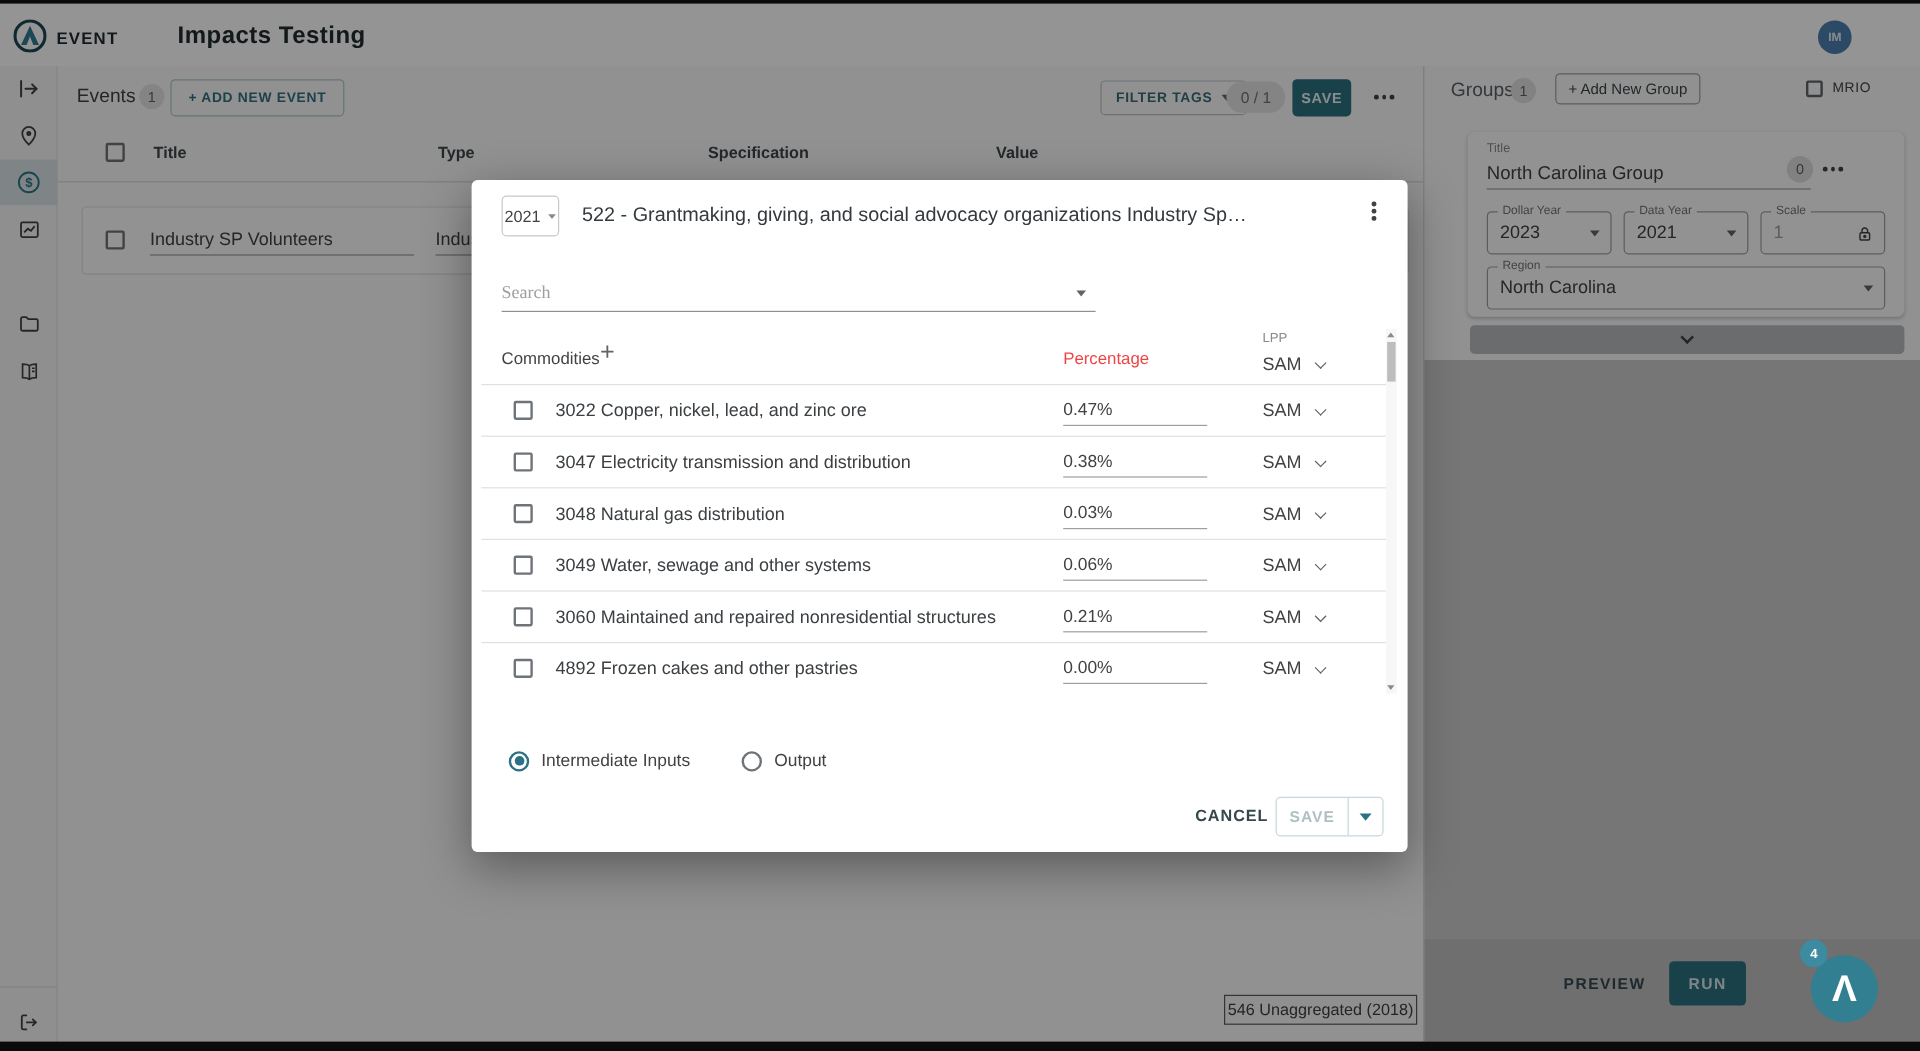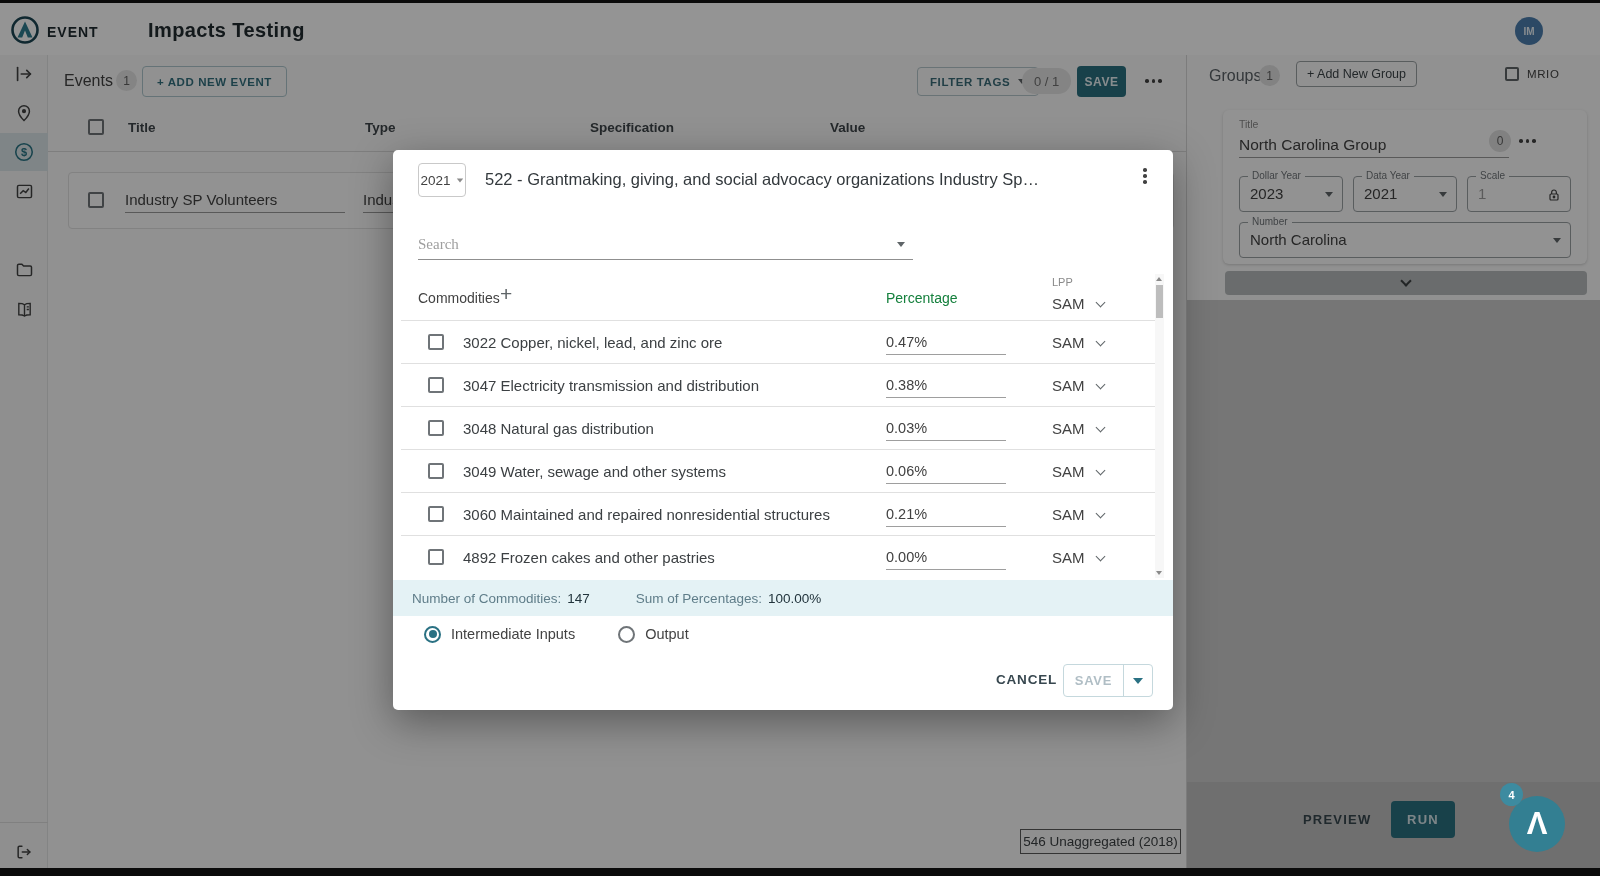--- a/index.html
+++ b/index.html
@@ -116,21 +116,21 @@
   #modal-kebab { left:750px; top:18px; display:flex; flex-direction:column; gap:2.5px; align-items:center; }
   #search-wrap { left:25px; top:80px; width:495px; height:30px; border-bottom:1px solid #8f8f8f; }
   #search-input { position:absolute; left:0; top:2px; width:460px; height:24px; border:none; outline:none; font-size:15px;
                   color:#424242; font-family:Liberation Serif, serif; background:transparent; }
   #search-input::placeholder { color:#9e9e9e; }
   #search-caret { position:absolute; right:8px; top:12px; }
 
   #mtable-hdr { left:0; top:122px; width:780px; height:48px; }
   #commodities-hdr { position:absolute; left:25px; top:18px; font-size:14px; color:#424242; }
   #add-commodity { position:absolute; left:107px; top:10px; font-size:21px; font-weight:300; color:#5f6568; }
-  #percentage-hdr { position:absolute; left:493px; top:18px; font-size:14px; color:#15803d; }
+  #percentage-hdr { position:absolute; left:493px; top:18px; font-size:14px; color:#ef4444; }
   #lpp-label { position:absolute; left:659px; top:4px; font-size:11px; color:#8a8a8a; }
   #lpp-select { position:absolute; left:659px; top:23px; display:flex; align-items:center; gap:12px; font-size:15px; color:#424242; }
   .chev-sm { width:7px; height:7px; border-right:1.8px solid #5f6568; border-bottom:1.8px solid #5f6568; transform:rotate(45deg); margin-top:-3px; }
 
   #commodity-list { left:8px; top:170px; width:762px; height:258px; border-top:1px solid #e0e0e0; overflow:hidden; }
   .mrow { position:relative; height:43px; border-bottom:1px solid #e0e0e0; }
   .mrow .cb { position:absolute; left:27px; top:13px; }
   .mrow-label { position:absolute; left:62px; top:13px; font-size:15px; color:#3c4043; }
   .pct-input { position:absolute; left:485px; top:8px; width:120px; height:26px; font-size:14.5px; border-bottom-color:#9e9e9e; }
   .lpp-select { position:absolute; left:651px; top:13px; display:flex; align-items:center; gap:12px; font-size:15px; color:#424242; }
@@ -286,21 +286,21 @@
     <div id="fs-scale" class="fieldset">
       <span class="flabel">Scale</span>
       <span class="fvalue dis">1</span>
       <svg id="lock-ic" width="16" height="18" viewBox="0 0 24 24" fill="none" stroke="#424242" stroke-width="1.8">
           <rect x="6" y="10.5" width="12" height="9" rx="1.5"></rect>
           <path d="M8.5 10.5V8a3.5 3.5 0 0 1 7 0v2.5"></path>
           <circle cx="12" cy="15" r="1.2" fill="#424242"></circle>
         </svg>
     </div>
     <div id="fs-region" class="fieldset">
-      <span class="flabel">Number</span>
+      <span class="flabel">Region</span>
       <span class="fvalue">North Carolina</span>
       <span class="caret"></span>
     </div>
   </div>
 
   <div id="expander-bar" class="abs">
     <span class="chev"></span>
   </div>
 
   <div id="panel-body" class="abs"></div>
@@ -402,26 +402,20 @@
     </span>
   </div>
     </div>
 
   <div id="mscroll" class="abs">
     <span class="scroll-arrow" id="mscroll-up"></span>
     <div id="mscroll-thumb"></div>
     <span class="scroll-arrow" id="mscroll-down"></span>
   </div>
 
-  <div id="summary-strip" class="abs">
-    <span class="sum-label" id="sum-count-label">Number of Commodities:</span>
-    <span class="sum-value">147</span>
-    <span class="sum-label" id="sum-pct-label">Sum of Percentages:</span>
-    <span class="sum-value">100.00%</span>
-  </div>
 
   <div id="radio-row" class="abs">
     <span class="radio sel"></span>
     <span class="radio-label">Intermediate Inputs</span>
     <span class="radio" id="radio-output"></span>
     <span class="radio-label">Output</span>
   </div>
 
   <div id="cancel-btn" class="abs">CANCEL</div>
   <div id="split-save" class="abs">

